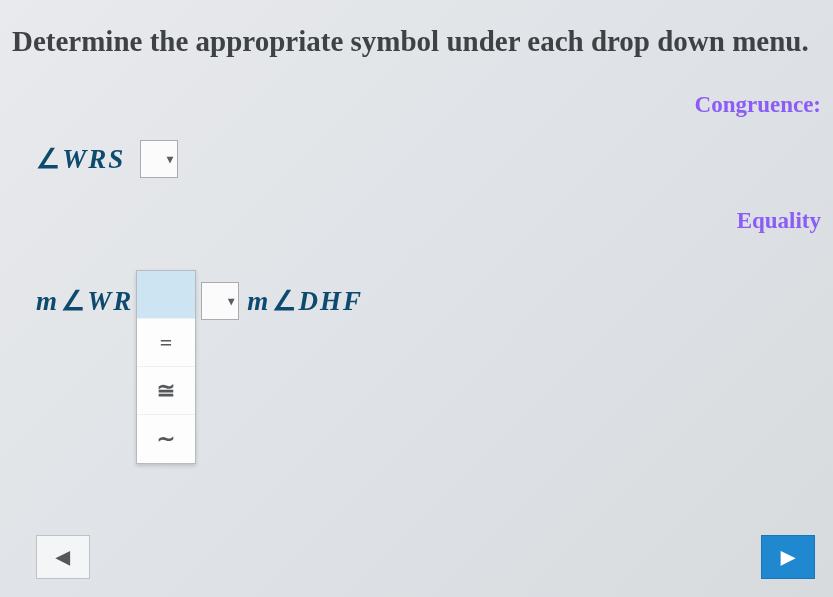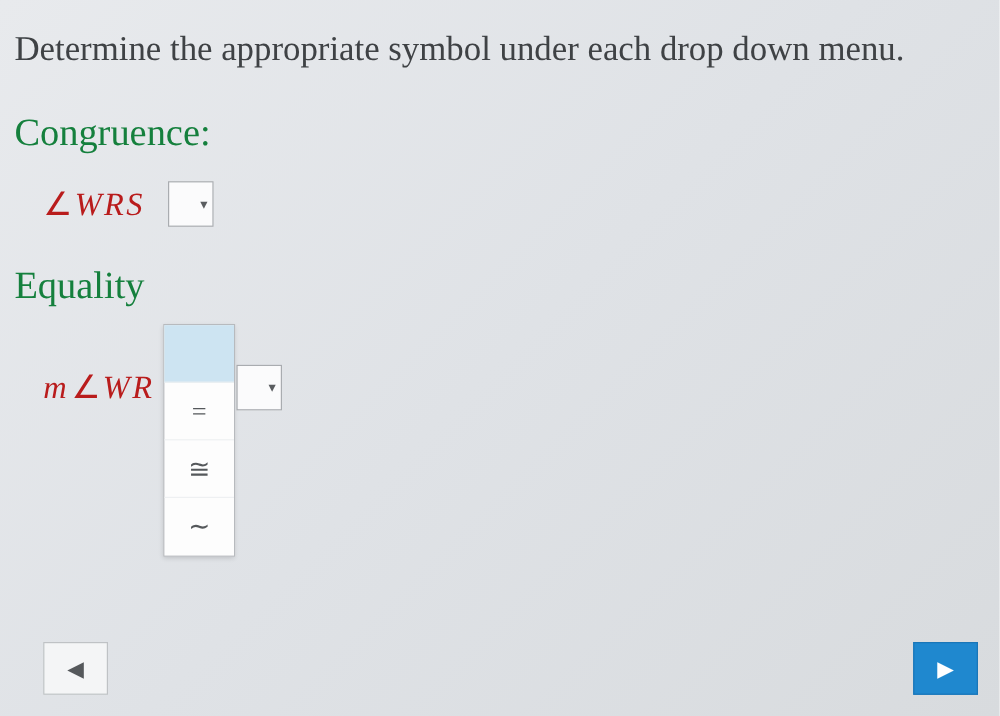--- a/index.html
+++ b/index.html
@@ -1,47 +1,48 @@
 <!DOCTYPE html>
 <html><head>
   <meta charset="utf-8">
   <style>
-    * { box-sizing: border-box; margin: 0; padding: 0; }
+    * { box-sizing: border-box; margin: 0; padding: 0; font-weight: bold; }
     body {
       width: 833px;
       height: 597px;
       background: linear-gradient(135deg, #e8eaed 0%, #dfe2e6 50%, #d8dbde 100%);
       font-family: Georgia, 'Times New Roman', serif;
       color: #404245;
       padding: 18px 12px;
       position: relative;
       overflow: hidden;
     }
     .instruction {
       font-size: 29px;
       line-height: 1.6;
       color: #3f4245;
       margin-bottom: 28px;
     }
     .section-label {
-      font-size: 32px;
-      color: #15803d;
+      font-size: 23px;
+      color: #8b5cf6;
       margin-top: 14px;
       margin-bottom: 22px;
+      text-align: right;
     }
     .row {
       display: flex;
       align-items: center;
       margin-bottom: 24px;
       font-size: 27px;
     }
     .math {
       font-style: italic;
       letter-spacing: 2px;
-      color: #b91c1c;
+      color: #0c4a6e;
     }
     .angle-sym {
       font-style: normal;
       font-family: 'Cambria Math', 'Times New Roman', serif;
     }
     .m-prefix {
       font-style: italic;
       margin-right: 2px;
     }
     .dropdown {
@@ -140,20 +141,23 @@
 <div class="section-label equality-label">Equality</div>
 
 <div class="row row-2 eq-row">
   <span class="math label-left">
     <span class="m-prefix">m</span><span class="angle-sym">∠</span><span>WR</span>
   </span>
   <span style="width:60px; display:inline-block;"></span>
   <span class="dropdown">
     <span class="chev">▾</span>
   </span>
+  <span class="math">
+    <span class="m-prefix">m</span><span class="angle-sym">∠</span><span>DHF</span>
+  </span>
 </div>
 
 <div class="dropdown-list">
   <div class="opt selected"></div>
   <div class="opt">=</div>
   <div class="opt">≅</div>
   <div class="opt">∼</div>
 </div>
 
 <div class="bottom-nav">

